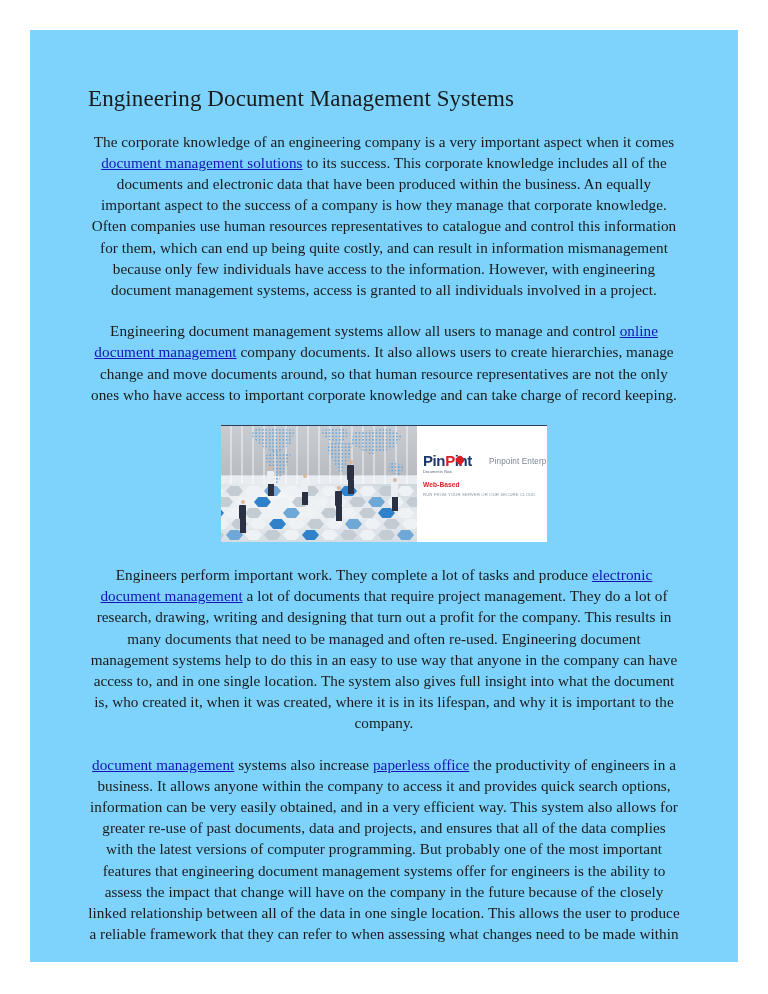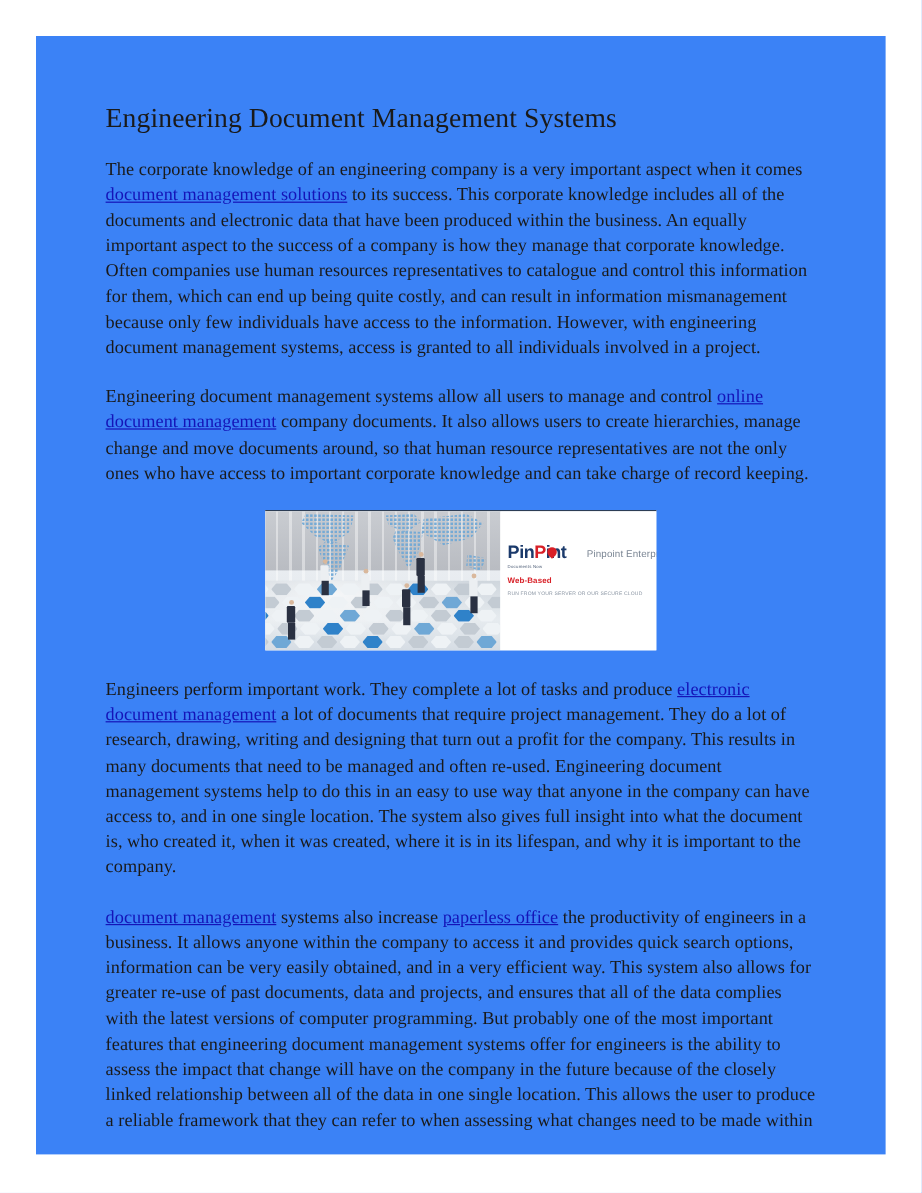--- a/index.html
+++ b/index.html
@@ -14,21 +14,21 @@
     font-family: "Liberation Serif", "DejaVu Serif", serif;
   }
 
   
   .page {
     position: absolute;
     left: 30px;
     top: 30px;
     width: 708px;
     height: 932px;
-    background: #3b82f6;
+    background: #7dd3fc;
     box-sizing: border-box;
   }
 
   .content {
     position: absolute;
     left: 58px;
     top: 55px;
     width: 592px;
   }
 
@@ -40,21 +40,21 @@
     margin: 0 0 18px 0;
     letter-spacing: 0.1px;
     line-height: 1.2;
   }
 
   .para {
     font-size: 15.2px;
     line-height: 21.2px;
     color: #1a1a1a;
     margin: 0 0 20px 0;
-    text-align: left;
+    text-align: center;
     letter-spacing: 0.05px;
   }
   .para:last-child { margin-bottom: 12px; }
 
   a.link {
     color: #1414b8;
     text-decoration: underline;
   }
 
   

